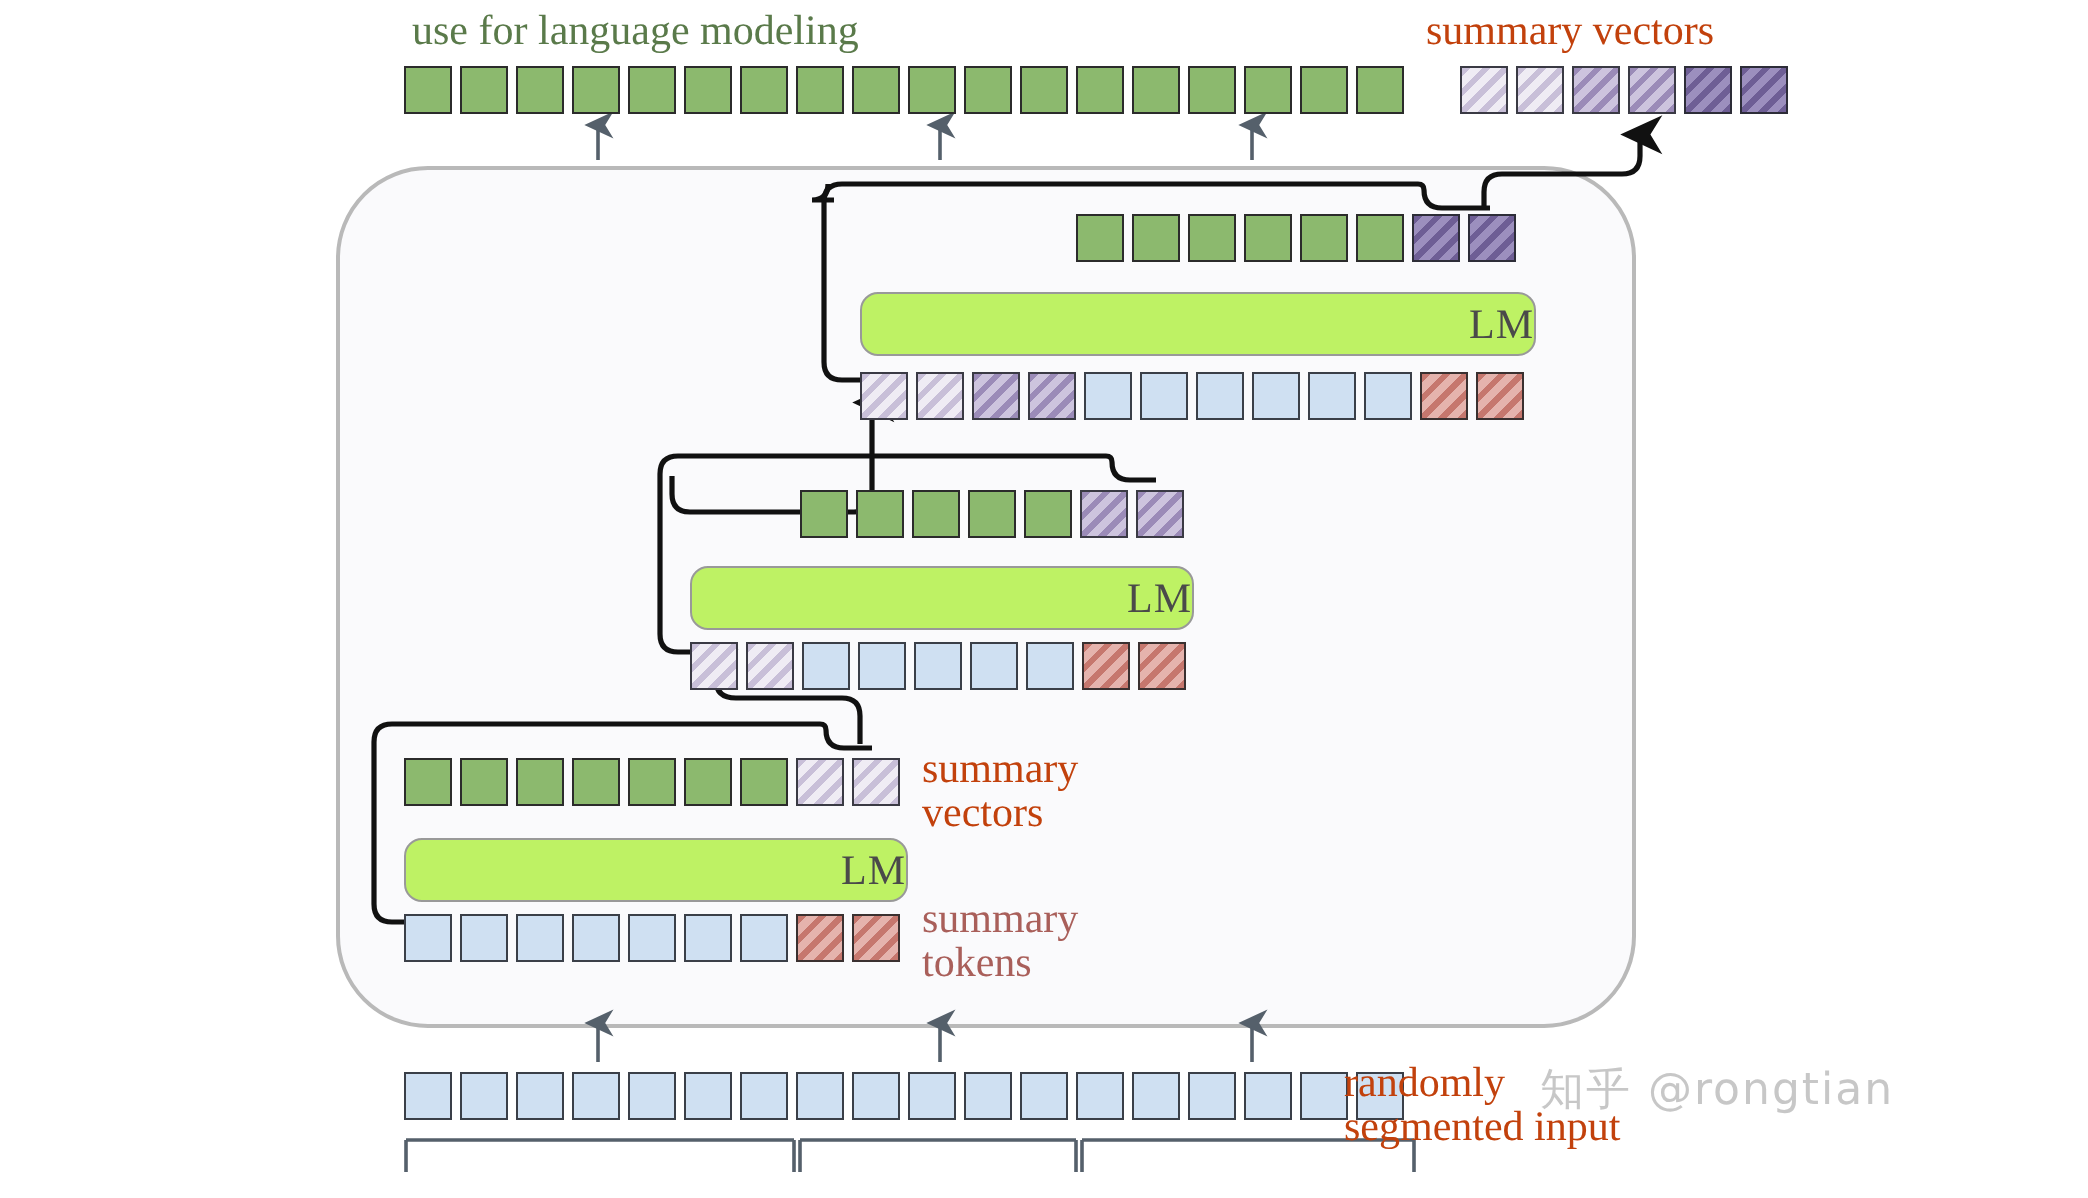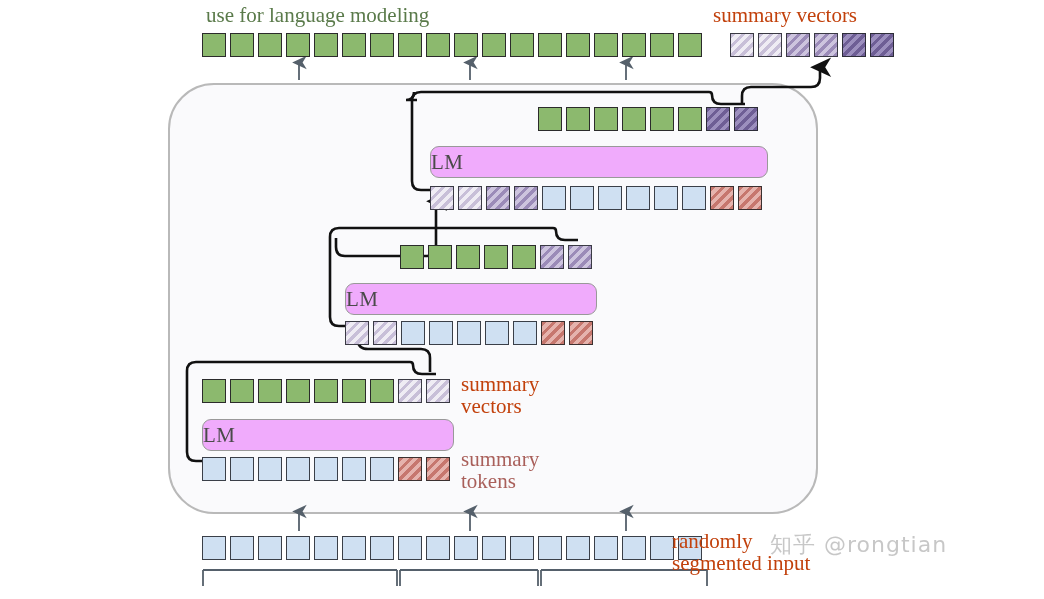--- a/index.html
+++ b/index.html
@@ -61,22 +61,22 @@
       #e5b3ad 3px,#e5b3ad 7px);
     border-color:#3a3030;
   }
 
   
   .lm-box{
     position:absolute;
     height:30px;
     border:1.6px solid #999;
     border-radius:9px;
-    background:#f0abfc;
-    display:flex;align-items:center;justify-content:flex-start;
+    background:#bef264;
+    display:flex;align-items:center;justify-content:flex-end;
     font-size:21px;color:#4a4a4a;
     letter-spacing:.5px;
     font-family:"Liberation Serif", serif;
   }
 
   
   .label{
     position:absolute;
     font-size:21px;
     color:#5a5a5a;

